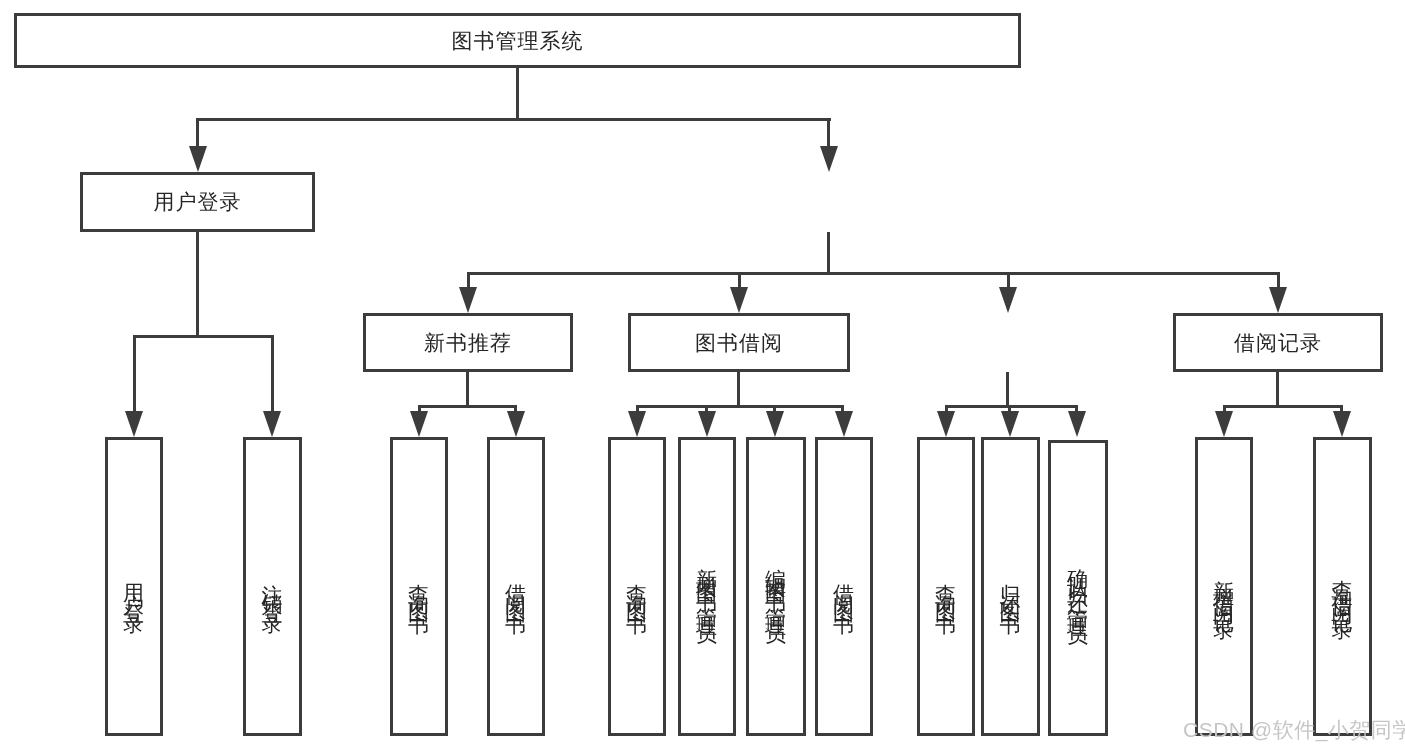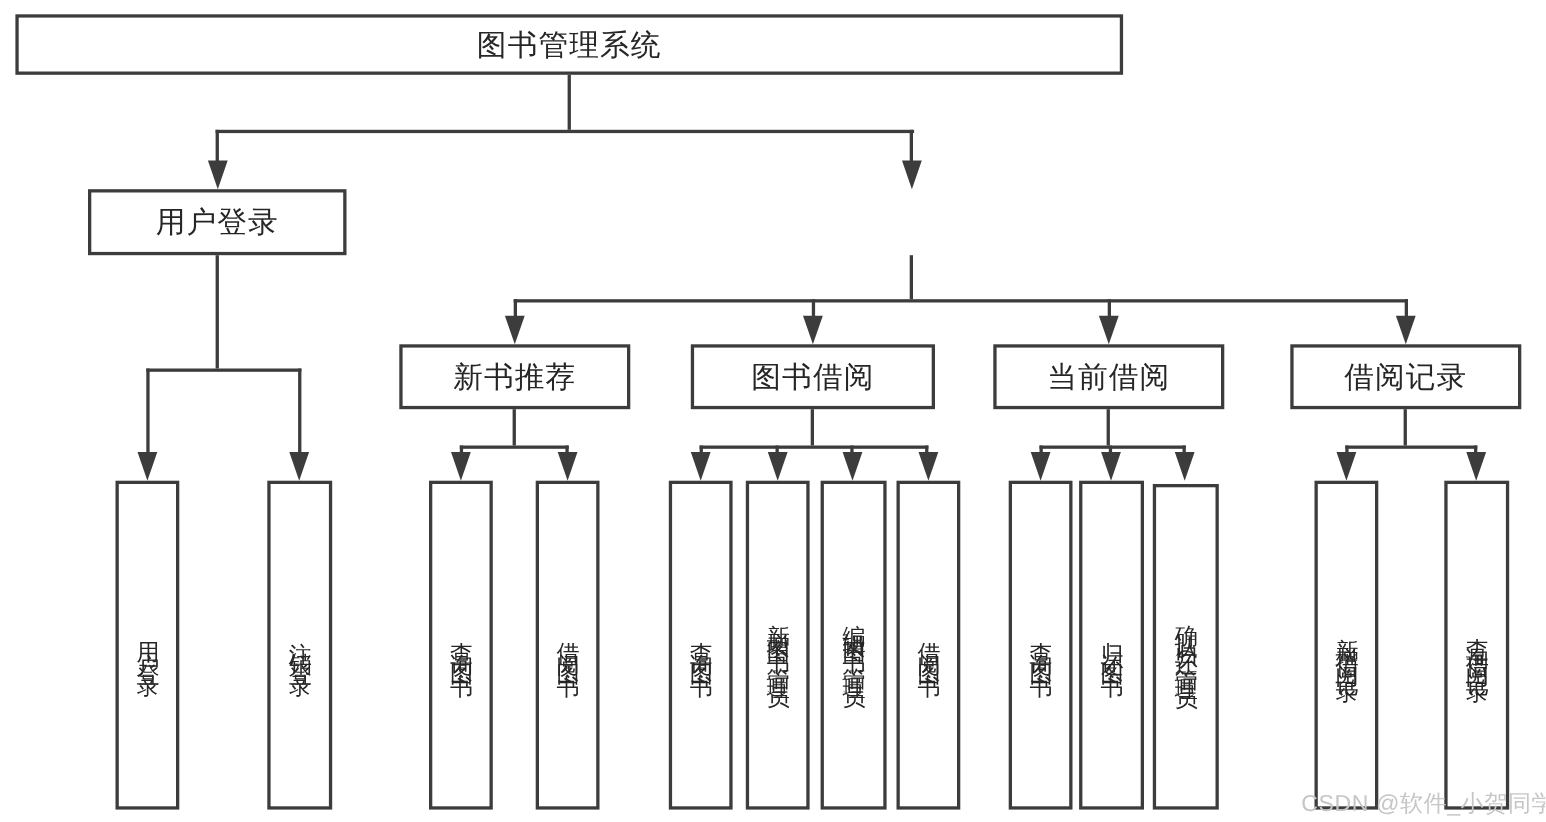--- a/index.html
+++ b/index.html
@@ -15,21 +15,21 @@
     position: absolute;
     box-sizing: border-box;
     border: 3px solid #3c3c3c;
     background: #ffffff;
     display: flex;
     align-items: center;
     justify-content: center;
     color: #262626;
   }
   .hlabel {
-    font-size: 27px;
+    font-size: 21px;
     letter-spacing: 1px;
     white-space: nowrap;
   }
   .vlabel {
     writing-mode: vertical-rl;
     text-orientation: mixed;
     font-size: 21px;
     letter-spacing: 10px;
     line-height: 1;
   }
@@ -89,23 +89,20 @@
   <div class="ln" style="left:1007px; top:272px; width:3px; height:18px;"></div>
   <div class="arw" style="left:999px; top:287px;"></div>
   <div class="ln" style="left:1277px; top:272px; width:3px; height:18px;"></div>
   <div class="arw" style="left:1269px; top:287px;"></div>
 
   <div class="box" style="left:628px; top:313px; width:222px; height:59px;">
     <span class="hlabel">图书借阅</span>
   </div>
   <div class="box" style="left:363px; top:313px; width:210px; height:59px;">
     <span class="hlabel">新书推荐</span>
-  </div>
-  <div class="box" style="left:903px; top:313px; width:210px; height:59px;">
-    <span class="hlabel">当前借阅</span>
   </div>
   <div class="box" style="left:1173px; top:313px; width:210px; height:59px;">
     <span class="hlabel">借阅记录</span>
   </div>
 
   <div class="ln" style="left:466px; top:372px; width:3px; height:33px;"></div>
   <div class="ln" style="left:418px; top:405px; width:99px; height:3px;"></div>
   <div class="ln" style="left:418px; top:405px; width:3px; height:10px;"></div>
   <div class="arw" style="left:410px; top:411px;"></div>
   <div class="ln" style="left:514px; top:405px; width:3px; height:10px;"></div>

